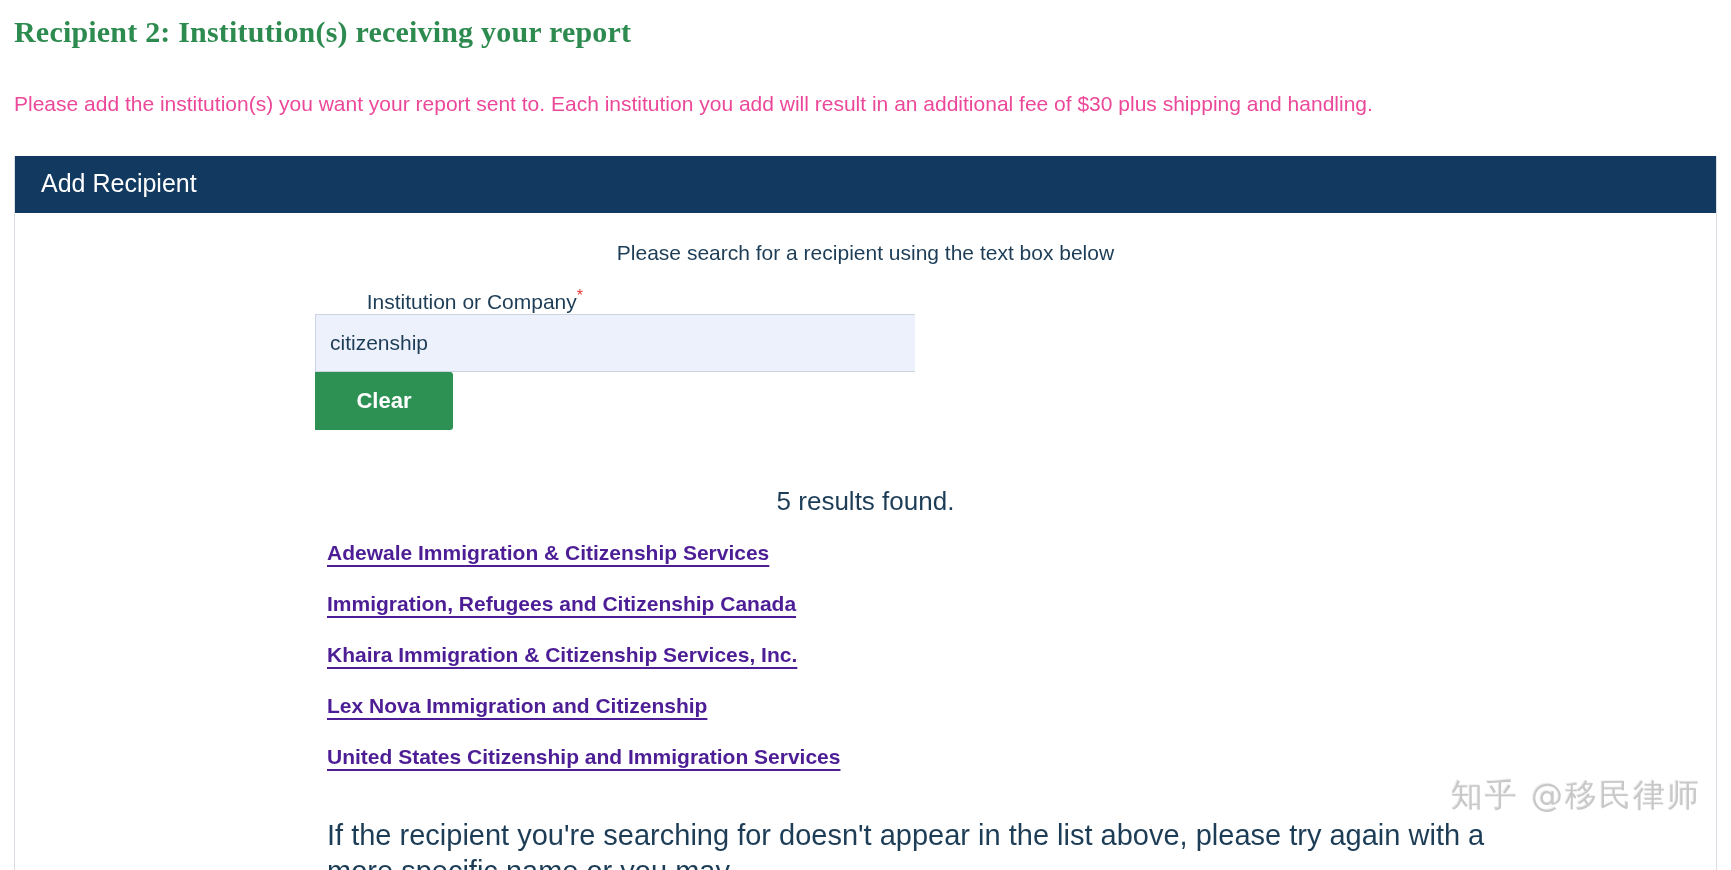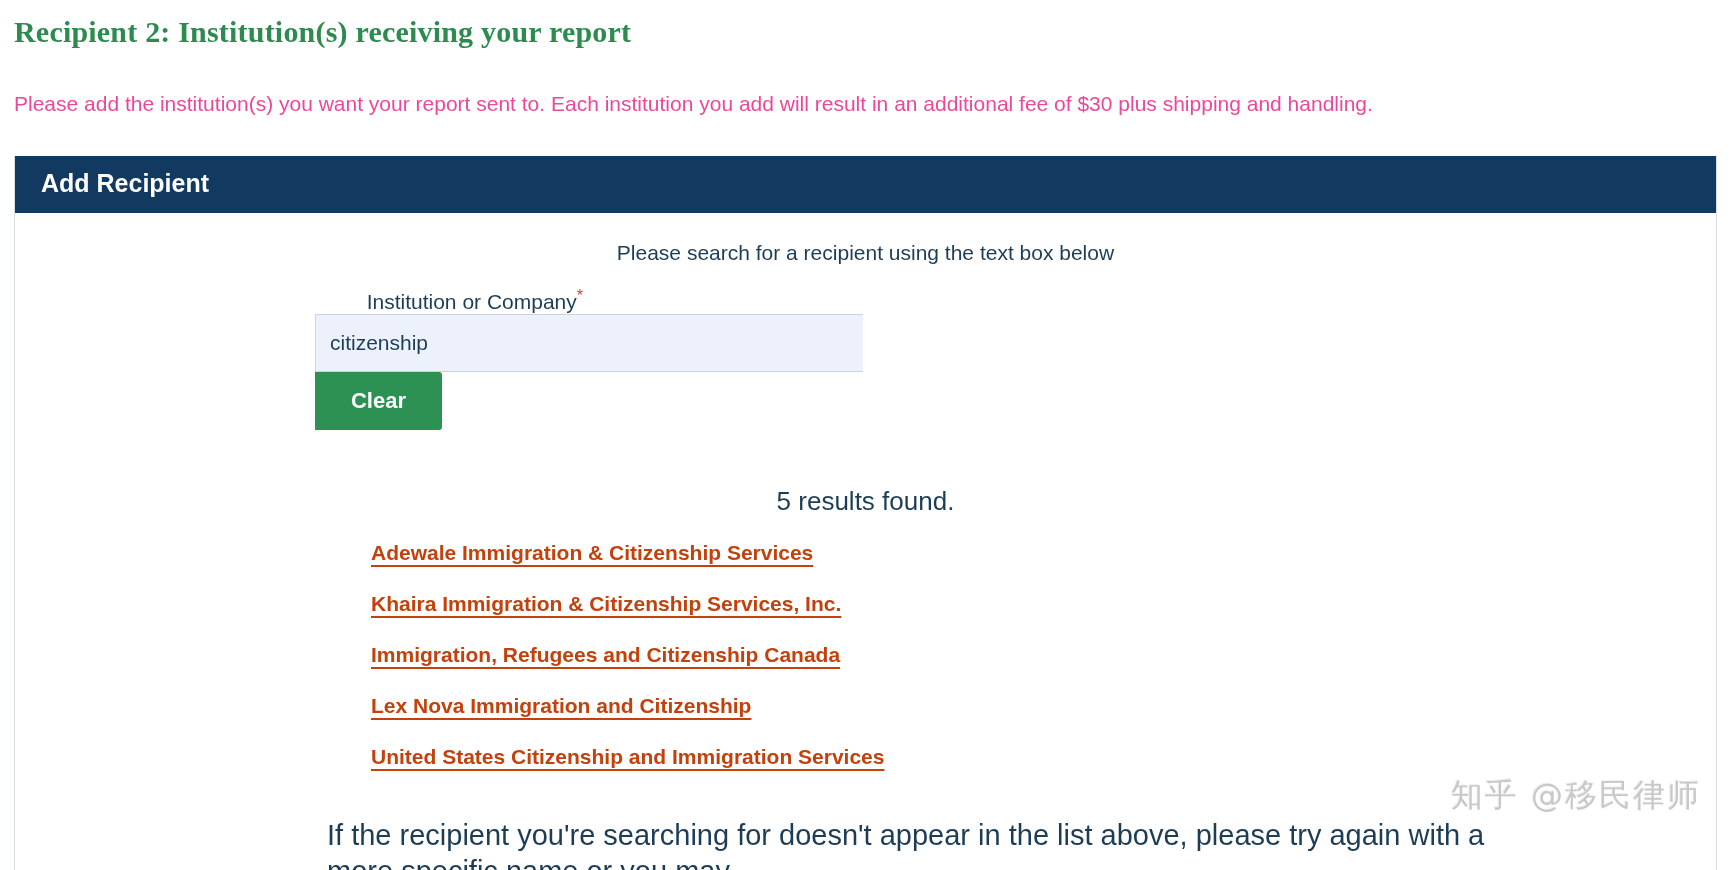--- a/index.html
+++ b/index.html
@@ -28,21 +28,21 @@
     margin: 40px 14px 0 14px;
     border: 1px solid #d9dee4;
     border-top: none;
     border-radius: 0 0 8px 8px;
     background: #ffffff;
   }
   .panel-header {
     background: #12395f;
     color: #ffffff;
     font-size: 25px;
-    font-weight: 700;
+    font-weight: 400;
     padding: 13px 26px 15px 26px;
   }
   .panel-body {
     padding: 0 0 22px 0;
   }
   .search-instruction {
     margin-top: 28px;
     text-align: center;
     font-size: 21px;
     color: #1d3d57;
@@ -61,33 +61,33 @@
     color: #1d3d57;
     margin-right: 14px;
     white-space: nowrap;
   }
   .required {
     color: #e53935;
     font-size: 16px;
     vertical-align: super;
   }
   .search-input {
-    width: 548px;
+    width: 600px;
     height: 58px;
     background: #edf1fb;
     border: 1px solid #ccd4e4;
     border-right: none;
     font-size: 21px;
     color: #1d3d57;
     padding: 0 14px;
     font-family: "Liberation Sans", "DejaVu Sans", sans-serif;
     outline: none;
   }
   .clear-btn {
-    width: 127px;
+    width: 138px;
     height: 58px;
     background: #2e9154;
     color: #ffffff;
     border: none;
     font-size: 22px;
     font-weight: 600;
     font-family: "Liberation Sans", "DejaVu Sans", sans-serif;
     cursor: pointer;
     border-radius: 0 3px 3px 0;
   }
@@ -100,24 +100,23 @@
   .results-list {
     margin-top: 24px;
     padding-left: 312px;
   }
   .result-link {
     display: block;
     margin-bottom: 27px;
     font-size: 21px;
     line-height: 24px;
     font-weight: 700;
-    color: #c2410c;
+    color: #4c1d95;
     text-underline-offset: 5px;
     width: fit-content;
-    margin-left: 44px;
   }
   .note {
     margin-top: 48px;
     padding-left: 312px;
     font-size: 29px;
     line-height: 36px;
     color: #1d3d57;
     max-width: 1500px;
   }
   .note-link {
@@ -171,22 +170,22 @@
         <span>Institution or Company</span><span class="required">*</span>
       </label>
       <input class="search-input" type="text" value="citizenship" style="">
       <button class="clear-btn">Clear</button>
     </div>
 
     <p class="results-count">5 results found.</p>
 
     <div class="results-list">
       <a href="#" class="result-link">Adewale Immigration &amp; Citizenship Services</a>
+      <a href="#" class="result-link">Immigration, Refugees and Citizenship Canada</a>
       <a href="#" class="result-link">Khaira Immigration &amp; Citizenship Services, Inc.</a>
-      <a href="#" class="result-link">Immigration, Refugees and Citizenship Canada</a>
       <a href="#" class="result-link">Lex Nova Immigration and Citizenship</a>
       <a href="#" class="result-link">United States Citizenship and Immigration Services</a>
     </div>
 
     <div class="note">
       <span>If the recipient you're searching for doesn't appear in the list above, please try again with a more specific name or you may</span>
     </div>
 
   </div>
 </section>

